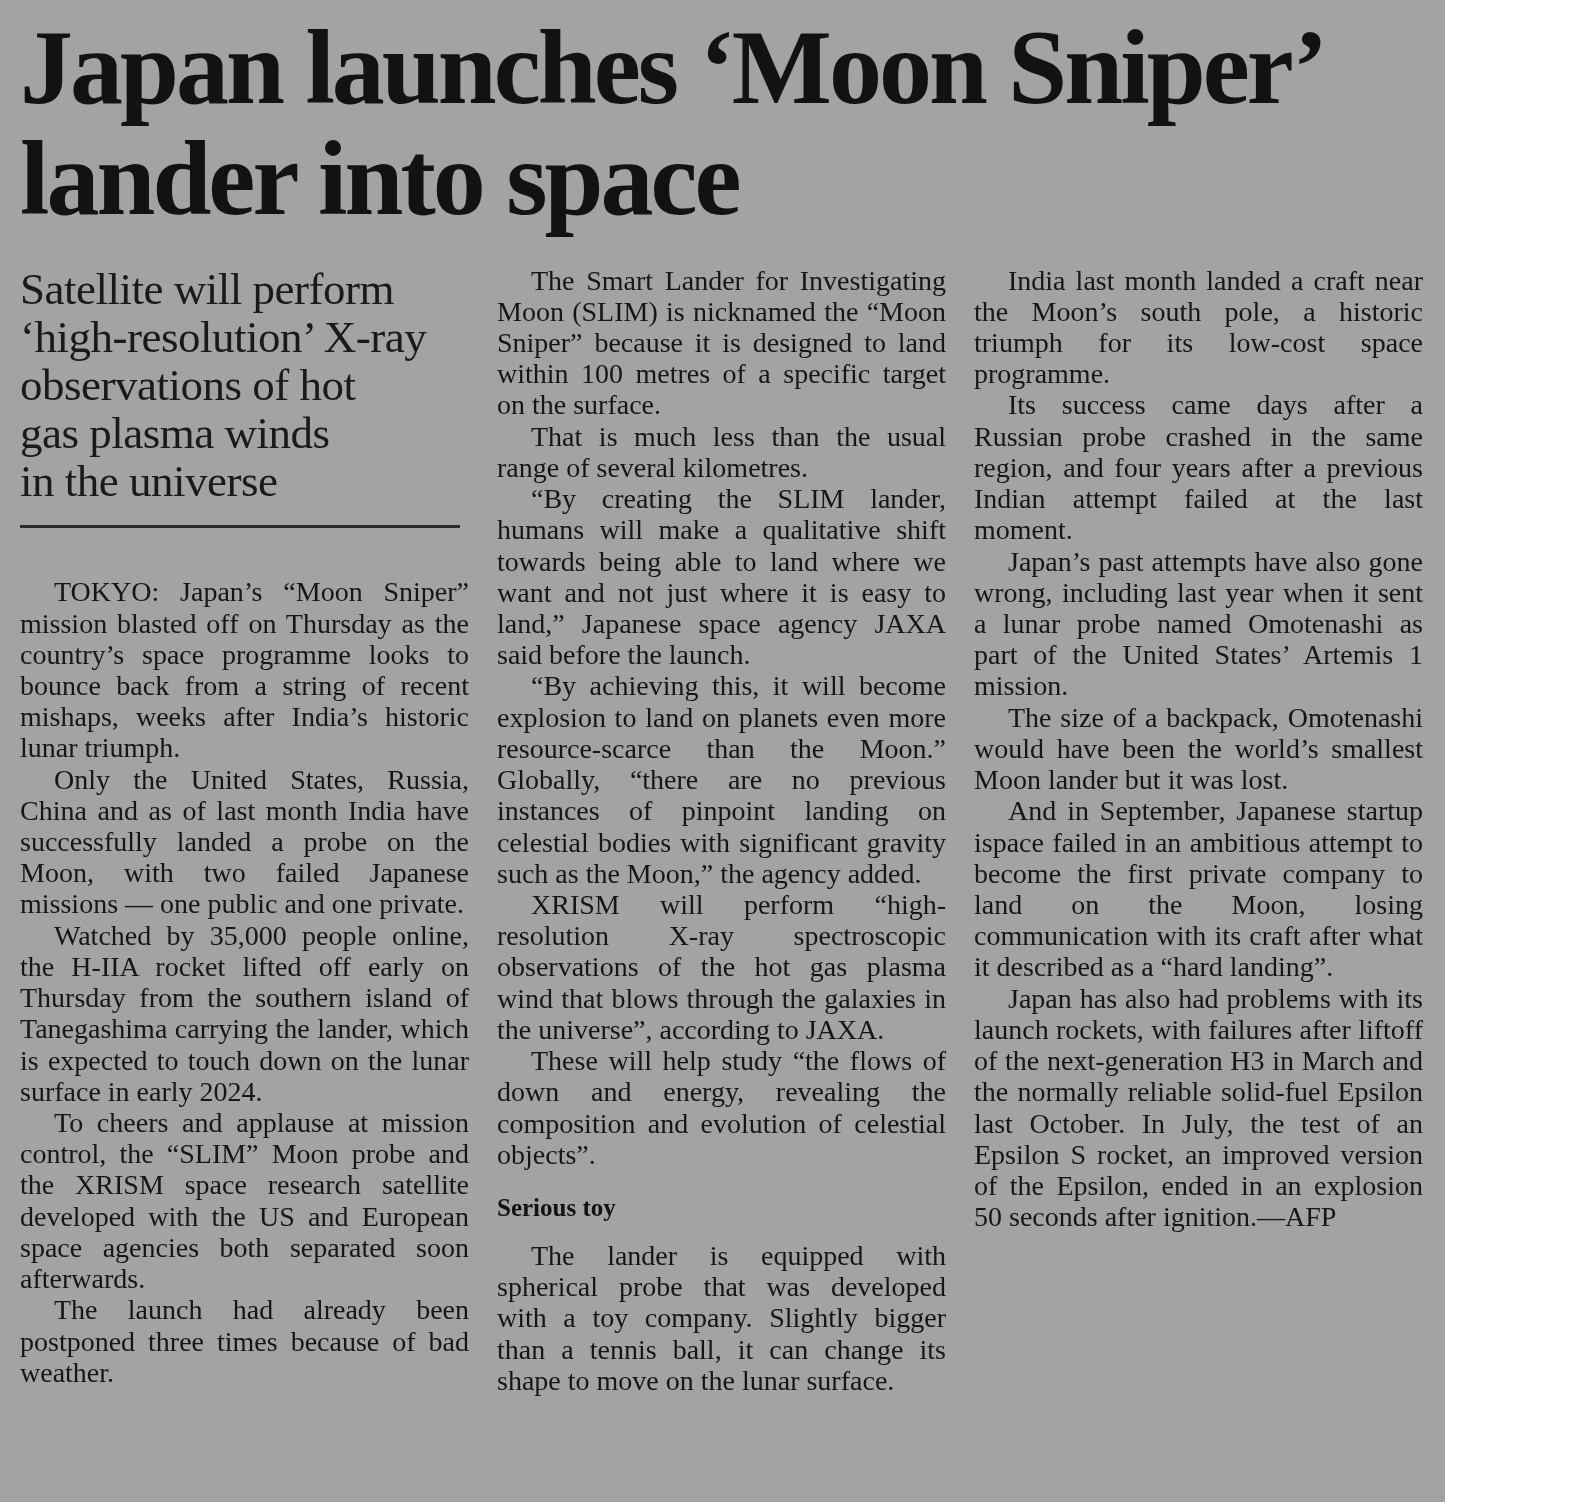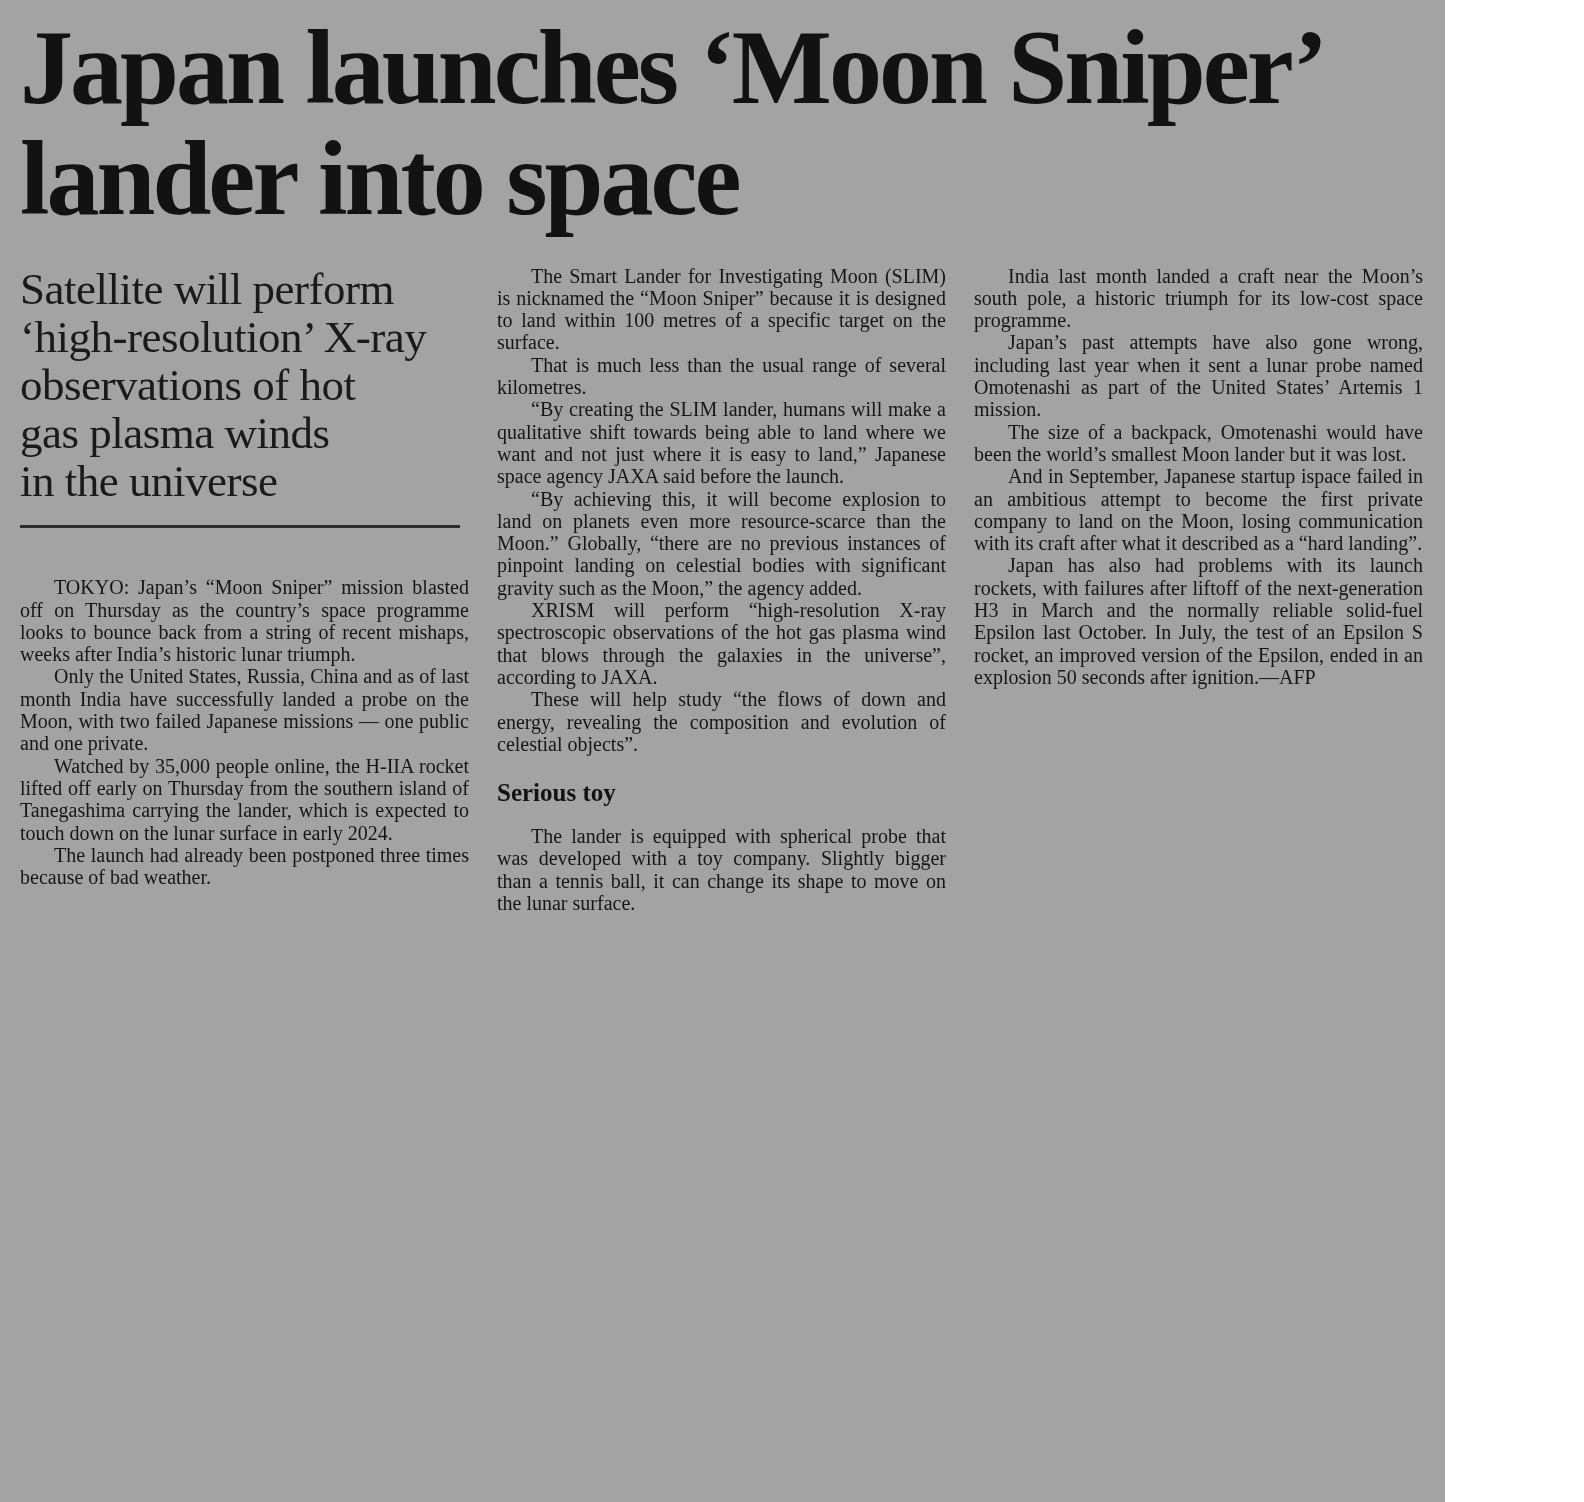--- a/index.html
+++ b/index.html
@@ -36,21 +36,21 @@
     white-space: pre-line;
     color: #1a1a1a;
   }
   .rule {
     border: none;
     border-top: 3px solid #2b2b2b;
     margin: 20px 0 48px 0;
     width: 98%;
   }
   .body p {
-    font-size: 20px;
+    font-size: 28px;
     line-height: 1.115;
     text-align: justify;
     text-indent: 34px;
     hyphens: auto;
     color: #161616;
   }
   .crosshead {
     font-size: 25px;
     font-weight: 700;
     margin: 24px 0 18px 0;
@@ -71,40 +71,42 @@
       <div class="standfirst">Satellite will perform
 ‘high-resolution’ X-ray
 observations of hot
 gas plasma winds
 in the universe</div>
       <hr class="rule">
       <div class="body">
         <p>TOKYO: Japan’s “Moon Sniper” mission blasted off on Thursday as the country’s space programme looks to bounce back from a string of recent mishaps, weeks after India’s historic lunar triumph.</p>
         <p>Only the United States, Russia, China and as of last month India have successfully landed a probe on the Moon, with two failed Japanese missions — one public and one private.</p>
         <p>Watched by 35,000 people online, the H-IIA rocket lifted off early on Thursday from the southern island of Tanegashima carrying the lander, which is expected to touch down on the lunar surface in early 2024.</p>
+        <p>To cheers and applause at mission control, the “SLIM” Moon probe and the XRISM space research satellite developed with the US and European space agencies both separated soon afterwards.</p>
         <p>The launch had already been postponed three times because of bad weather.</p>
       </div>
     </div>
 
     <div class="col">
       <div class="body">
         <p>The Smart Lander for Investigating Moon (SLIM) is nicknamed the “Moon Sniper” because it is designed to land within 100 metres of a specific target on the surface.</p>
         <p>That is much less than the usual range of several kilometres.</p>
         <p>“By creating the SLIM lander, humans will make a qualitative shift towards being able to land where we want and not just where it is easy to land,” Japanese space agency JAXA said before the launch.</p>
         <p>“By achieving this, it will become explosion to land on planets even more resource-scarce than the Moon.” Globally, “there are no previous instances of pinpoint landing on celestial bodies with significant gravity such as the Moon,” the agency added.</p>
         <p>XRISM will perform “high-resolution X-ray spectroscopic observations of the hot gas plasma wind that blows through the galaxies in the universe”, according to JAXA.</p>
         <p>These will help study “the flows of down and energy, revealing the composition and evolution of celestial objects”.</p>
         <h2 class="crosshead">Serious toy</h2>
         <p>The lander is equipped with spherical probe that was developed with a toy company. Slightly bigger than a tennis ball, it can change its shape to move on the lunar surface.</p>
       </div>
     </div>
 
     <div class="col">
       <div class="body">
         <p>India last month landed a craft near the Moon’s south pole, a historic triumph for its low-cost space programme.</p>
+        <p>Its success came days after a Russian probe crashed in the same region, and four years after a previous Indian attempt failed at the last moment.</p>
         <p>Japan’s past attempts have also gone wrong, including last year when it sent a lunar probe named Omotenashi as part of the United States’ Artemis 1 mission.</p>
         <p>The size of a backpack, Omotenashi would have been the world’s smallest Moon lander but it was lost.</p>
         <p>And in September, Japanese startup ispace failed in an ambitious attempt to become the first private company to land on the Moon, losing communication with its craft after what it described as a “hard landing”.</p>
         <p>Japan has also had problems with its launch rockets, with failures after liftoff of the next-generation H3 in March and the normally reliable solid-fuel Epsilon last October. In July, the test of an Epsilon S rocket, an improved version of the Epsilon, ended in an explosion 50 seconds after ignition.—AFP</p>
       </div>
     </div>
 
   </div>
 </div>
 

